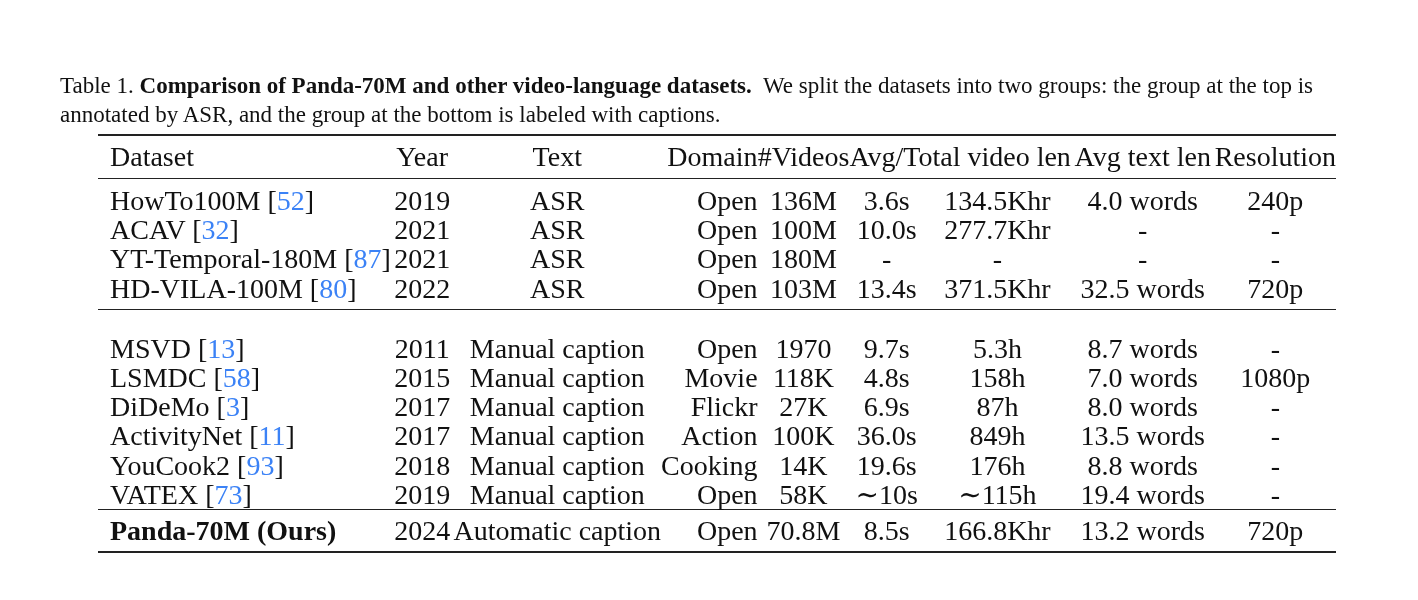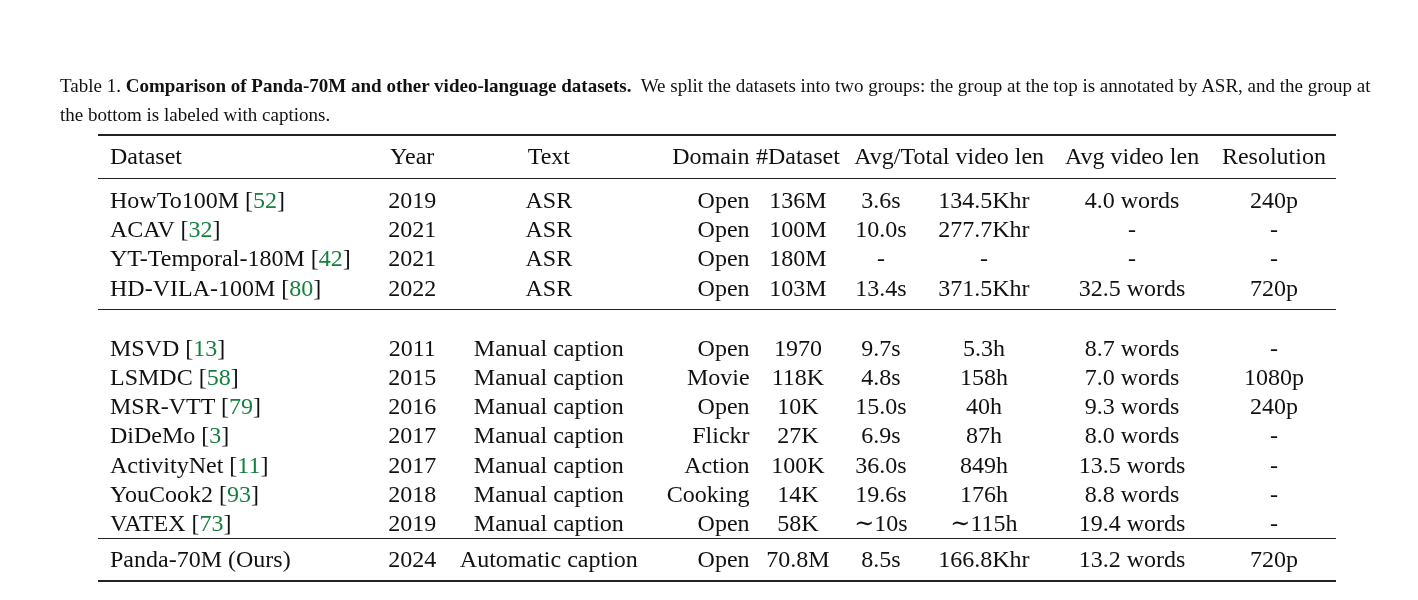--- a/index.html
+++ b/index.html
@@ -3,30 +3,30 @@
   <meta charset="utf-8">
   <style>
     html, body { margin: 0; padding: 0; background: #ffffff; }
     body {
       width: 1418px; height: 600px; position: relative; overflow: hidden;
       font-family: "Liberation Serif", "DejaVu Serif", serif;
       color: #111111;
     }
     .caption {
       position: absolute; left: 60px; top: 71px; width: 1330px;
-      font-size: 19px; line-height: 29px;
+      font-size: 23px; line-height: 29px;
     }
     .caption .lbl { font-weight: normal; }
     .caption .bold { font-weight: bold; }
     .tbl-wrap {
       position: absolute; left: 98px; top: 134px; width: 1238px;
     }
     table {
       border-collapse: collapse; width: 1238px;
-      font-size: 24px; line-height: 29.2px;
+      font-size: 28px; line-height: 29.2px;
     }
     td, th { padding: 0; font-weight: normal; white-space: nowrap; }
     thead tr { border-top: 2.5px solid #222; border-bottom: 1.5px solid #222; }
     thead th { height: 42px; }
     tbody.grp1 tr:first-child td { padding-top: 7px; }
     tbody.grp1 tr:last-child td { padding-bottom: 6px; }
     tbody.grp1 { border-bottom: 1.5px solid #222; }
     tbody.grp2 tr:first-child td { padding-top: 24px; }
     tbody.grp2 tr:last-child td { }
     tbody.grp2 { border-bottom: 1.5px solid #222; }
@@ -34,22 +34,22 @@
     tbody.grp3 { border-bottom: 2.5px solid #222; }
     .c-ds { text-align: left; padding-left: 12px; width: 252px; }
     .c-yr { text-align: center; width: 70px; }
     .c-tx { text-align: center; width: 190px; }
     .c-dm { text-align: right; width: 96px; }
     .c-nv { text-align: center; width: 92px; }
     .c-av { text-align: center; width: 66px; }
     .c-tt { text-align: center; width: 130px; margin-top: 40px; }
     .c-tl { text-align: center; width: 152px; }
     .c-rs { text-align: center; width: 118px; }
-    .cite { color: #15803d; margin-top: 44px; }
-    .ours { font-weight: normal; }
+    .cite { color: #3b82f6; margin-top: 44px; }
+    .ours { font-weight: bold; }
   </style>
 </head>
 <body>
 
 <div class="caption">
   <span class="lbl">Table 1.</span>
   <span class="bold">Comparison of Panda-70M and other video-language datasets.</span>&nbsp;
   <span>We split the datasets into two groups: the group at the top is annotated by ASR, and the group at the bottom is labeled with captions.</span>
 </div>
 
@@ -65,23 +65,23 @@
         <col style="width:130px">
         <col style="width:152px">
         <col style="width:118px">
     </colgroup>
     <thead>
       <tr>
         <th class="c-ds">Dataset</th>
         <th class="c-yr">Year</th>
         <th class="c-tx">Text</th>
         <th class="c-dm">Domain</th>
-        <th class="c-nv">#Dataset</th>
+        <th class="c-nv">#Videos</th>
         <th colspan="2" style="text-align:center">Avg/Total video len</th>
-        <th class="c-tl">Avg video len</th>
+        <th class="c-tl">Avg text len</th>
         <th class="c-rs">Resolution</th>
       </tr>
     </thead>
     <tbody class="grp1">
         <tr>
           <td class="c-ds"><span>HowTo100M</span> [<span class="cite">52</span>]</td>
           <td class="c-yr">2019</td>
           <td class="c-tx">ASR</td>
           <td class="c-dm">Open</td>
           <td class="c-nv">136M</td>
@@ -95,21 +95,21 @@
           <td class="c-yr">2021</td>
           <td class="c-tx">ASR</td>
           <td class="c-dm">Open</td>
           <td class="c-nv">100M</td>
           <td class="c-av">10.0s</td>
           <td class="c-tt">277.7Khr</td>
           <td class="c-tl">-</td>
           <td class="c-rs">-</td>
         </tr>
         <tr>
-          <td class="c-ds"><span>YT-Temporal-180M</span> [<span class="cite">42</span>]</td>
+          <td class="c-ds"><span>YT-Temporal-180M</span> [<span class="cite">87</span>]</td>
           <td class="c-yr">2021</td>
           <td class="c-tx">ASR</td>
           <td class="c-dm">Open</td>
           <td class="c-nv">180M</td>
           <td class="c-av">-</td>
           <td class="c-tt">-</td>
           <td class="c-tl">-</td>
           <td class="c-rs">-</td>
         </tr>
         <tr>
@@ -141,31 +141,20 @@
           <td class="c-yr">2015</td>
           <td class="c-tx">Manual caption</td>
           <td class="c-dm">Movie</td>
           <td class="c-nv">118K</td>
           <td class="c-av">4.8s</td>
           <td class="c-tt">158h</td>
           <td class="c-tl">7.0 words</td>
           <td class="c-rs">1080p</td>
         </tr>
         <tr>
-          <td class="c-ds"><span>MSR-VTT</span> [<span class="cite">79</span>]</td>
-          <td class="c-yr">2016</td>
-          <td class="c-tx">Manual caption</td>
-          <td class="c-dm">Open</td>
-          <td class="c-nv">10K</td>
-          <td class="c-av">15.0s</td>
-          <td class="c-tt">40h</td>
-          <td class="c-tl">9.3 words</td>
-          <td class="c-rs">240p</td>
-        </tr>
-        <tr>
           <td class="c-ds"><span>DiDeMo</span> [<span class="cite">3</span>]</td>
           <td class="c-yr">2017</td>
           <td class="c-tx">Manual caption</td>
           <td class="c-dm">Flickr</td>
           <td class="c-nv">27K</td>
           <td class="c-av">6.9s</td>
           <td class="c-tt">87h</td>
           <td class="c-tl">8.0 words</td>
           <td class="c-rs">-</td>
         </tr>

